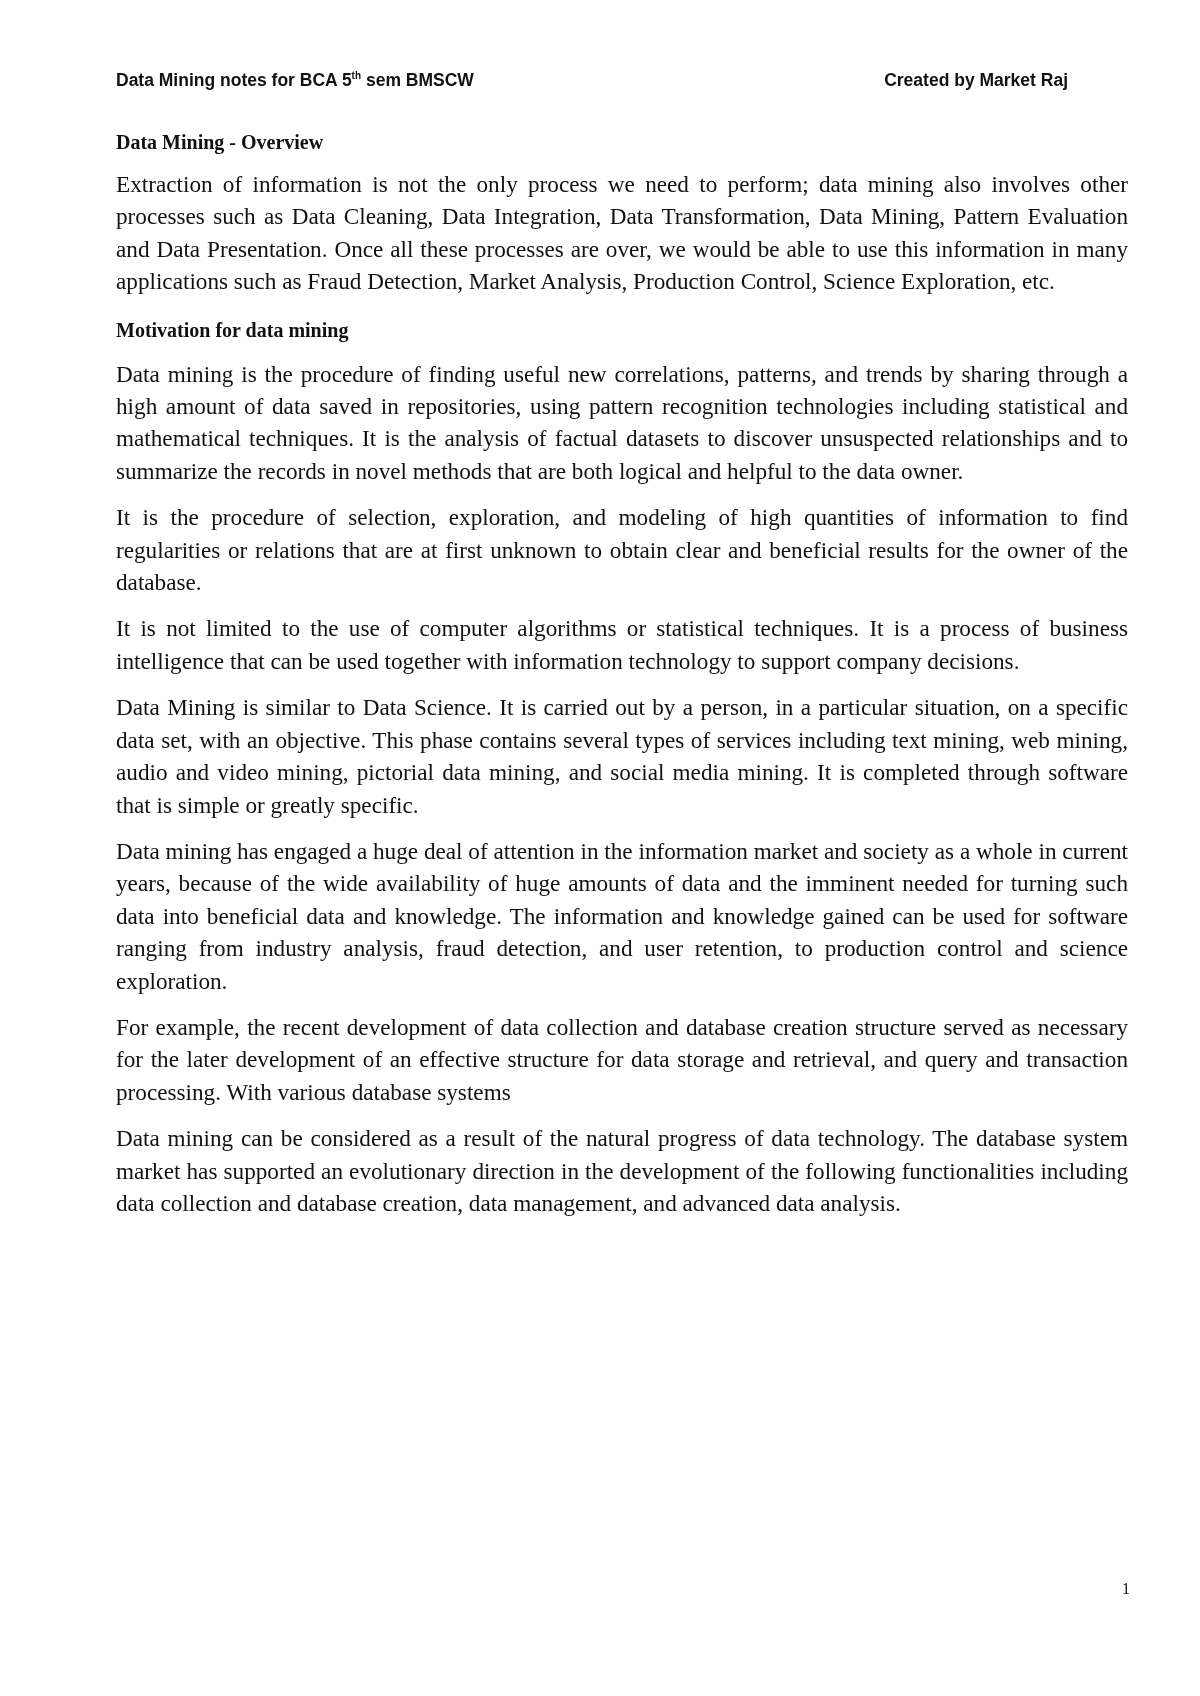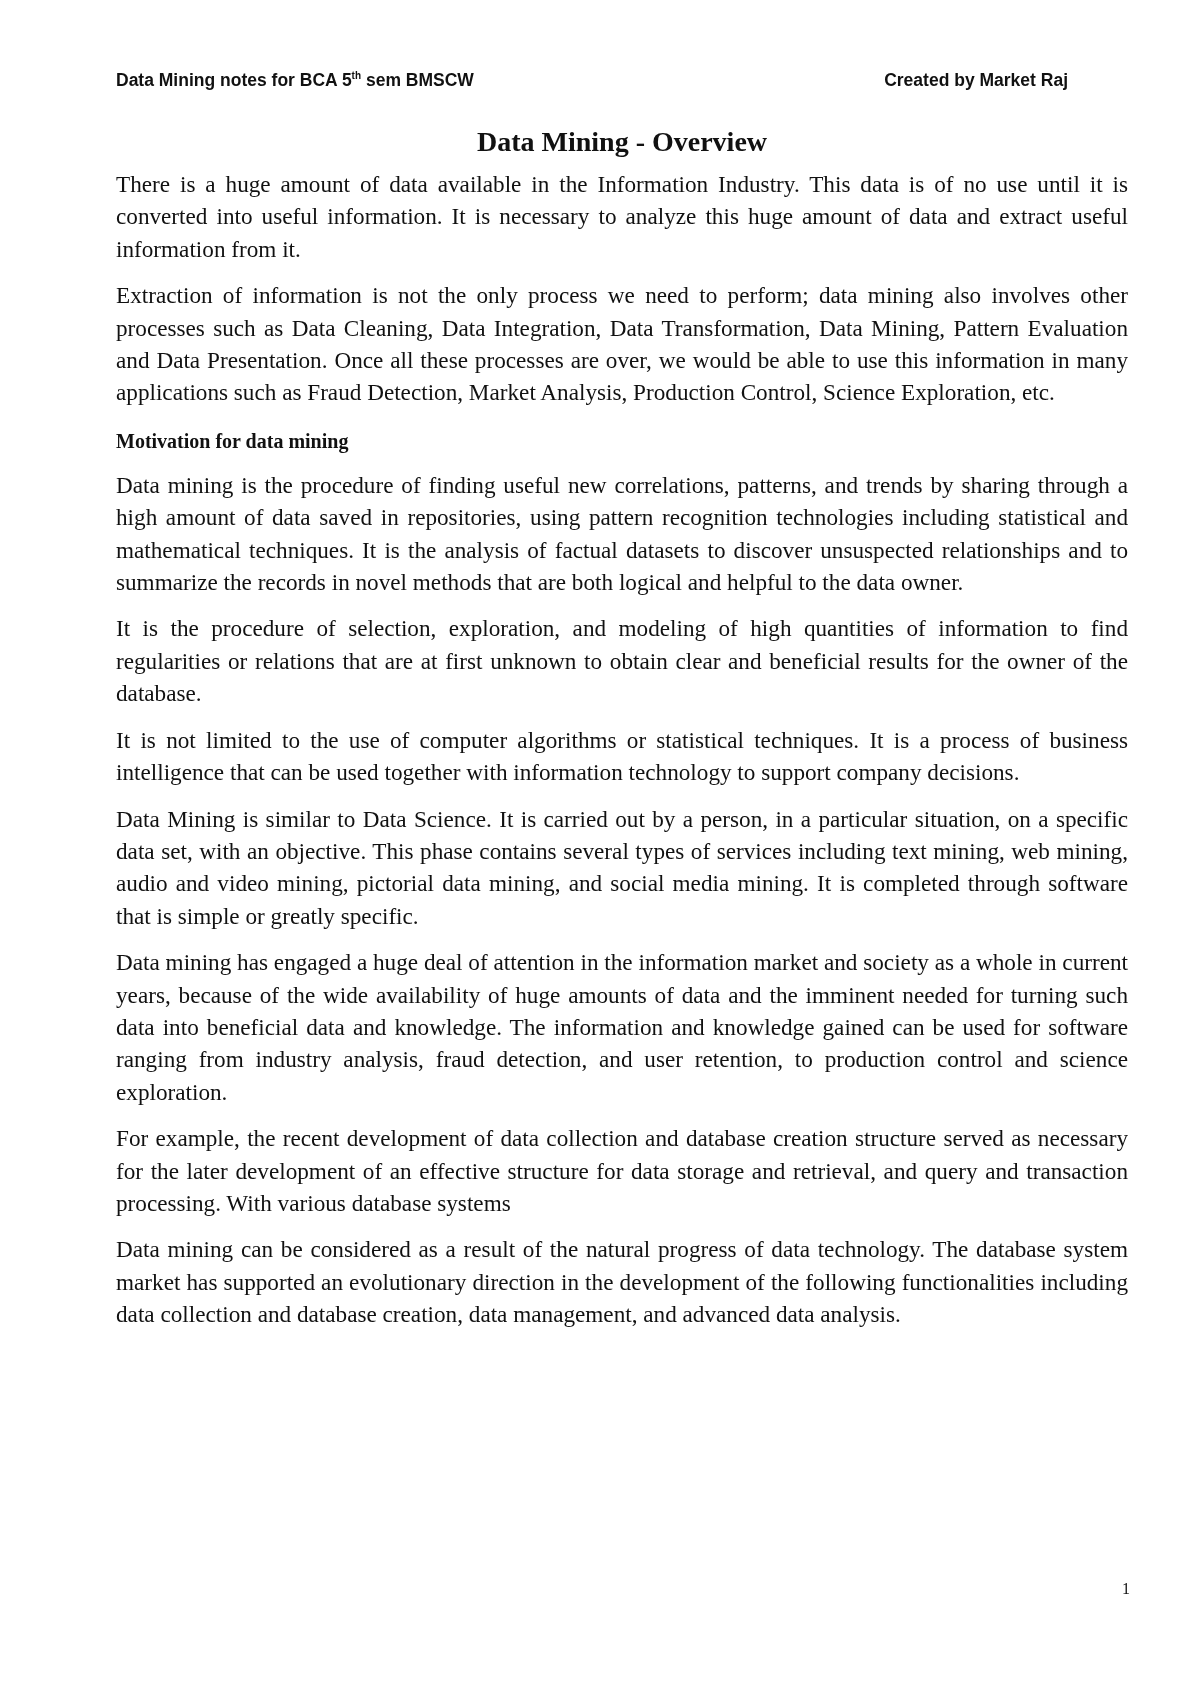--- a/index.html
+++ b/index.html
@@ -6,38 +6,37 @@
   body { width: 1200px; height: 1696px; position: relative; overflow: hidden; }
   .page { position: absolute; left: 16px; top: 0; width: 1200px; height: 1696px; background: #fff; color: #111; }
   .header { position: absolute; top: 70px; left: 100px; right: 148px; height: 24px;
     font-family: "Liberation Sans", sans-serif; font-weight: bold; font-size: 17.5px; color: #111; }
   .header .left { position: absolute; left: 0; top: 0; }
   .header .right { position: absolute; right: 0; top: 0; }
   .header sup { font-size: 10px; vertical-align: 7px; font-weight: bold; }
   .content { position: absolute; left: 100px; width: 1012px; top: 124px;
     font-family: "Liberation Serif", serif; font-size: 23.2px; line-height: 32.4px; color: #111; }
   h1, h2 { font-family: "Liberation Serif", serif; font-weight: bold; margin: 0; color: #111; }
-  h1 { font-size: 28px; line-height: 36px; margin-bottom: 8px; text-align: center; }
+  h1 { font-size: 20px; line-height: 36px; margin-bottom: 8px; }
   h2 { font-size: 20px; line-height: 36px; margin: 6px 0 10px 0; }
   p { margin: 0 0 14px 0; text-align: justify; }
   .pagenum { position: absolute; right: 86px; top: 1580px;
     font-family: "Liberation Serif", serif; font-size: 16px; color: #111; }
 </style>
 </head>
 <body>
 
 <div class="page">
   <div class="header">
     <span class="left"><span>Data Mining notes for BCA 5</span><sup>th</sup><span> sem BMSCW</span></span>
     <span class="right">Created by Market Raj</span>
   </div>
 
   <div class="content">
     <h1>Data Mining - Overview</h1>
-    <p>There is a huge amount of data available in the Information Industry. This data is of no use until it is converted into useful information. It is necessary to analyze this huge amount of data and extract useful information from it.</p>
     <p>Extraction of information is not the only process we need to perform; data mining also involves other processes such as Data Cleaning, Data Integration, Data Transformation, Data Mining, Pattern Evaluation and Data Presentation. Once all these processes are over, we would be able to use this information in many applications such as Fraud Detection, Market Analysis, Production Control, Science Exploration, etc.</p>
 
     <h2>Motivation for data mining</h2>
     <p>Data mining is the procedure of finding useful new correlations, patterns, and trends by sharing through a high amount of data saved in repositories, using pattern recognition technologies including statistical and mathematical techniques. It is the analysis of factual datasets to discover unsuspected relationships and to summarize the records in novel methods that are both logical and helpful to the data owner.</p>
     <p>It is the procedure of selection, exploration, and modeling of high quantities of information to find regularities or relations that are at first unknown to obtain clear and beneficial results for the owner of the database.</p>
     <p>It is not limited to the use of computer algorithms or statistical techniques. It is a process of business intelligence that can be used together with information technology to support company decisions.</p>
     <p>Data Mining is similar to Data Science. It is carried out by a person, in a particular situation, on a specific data set, with an objective. This phase contains several types of services including text mining, web mining, audio and video mining, pictorial data mining, and social media mining. It is completed through software that is simple or greatly specific.</p>
     <p>Data mining has engaged a huge deal of attention in the information market and society as a whole in current years, because of the wide availability of huge amounts of data and the imminent needed for turning such data into beneficial data and knowledge. The information and knowledge gained can be used for software ranging from industry analysis, fraud detection, and user retention, to production control and science exploration.</p>
     <p>For example, the recent development of data collection and database creation structure served as necessary for the later development of an effective structure for data storage and retrieval, and query and transaction processing. With various database systems</p>
     <p>Data mining can be considered as a result of the natural progress of data technology. The database system market has supported an evolutionary direction in the development of the following functionalities including data collection and database creation, data management, and advanced data analysis.</p>

